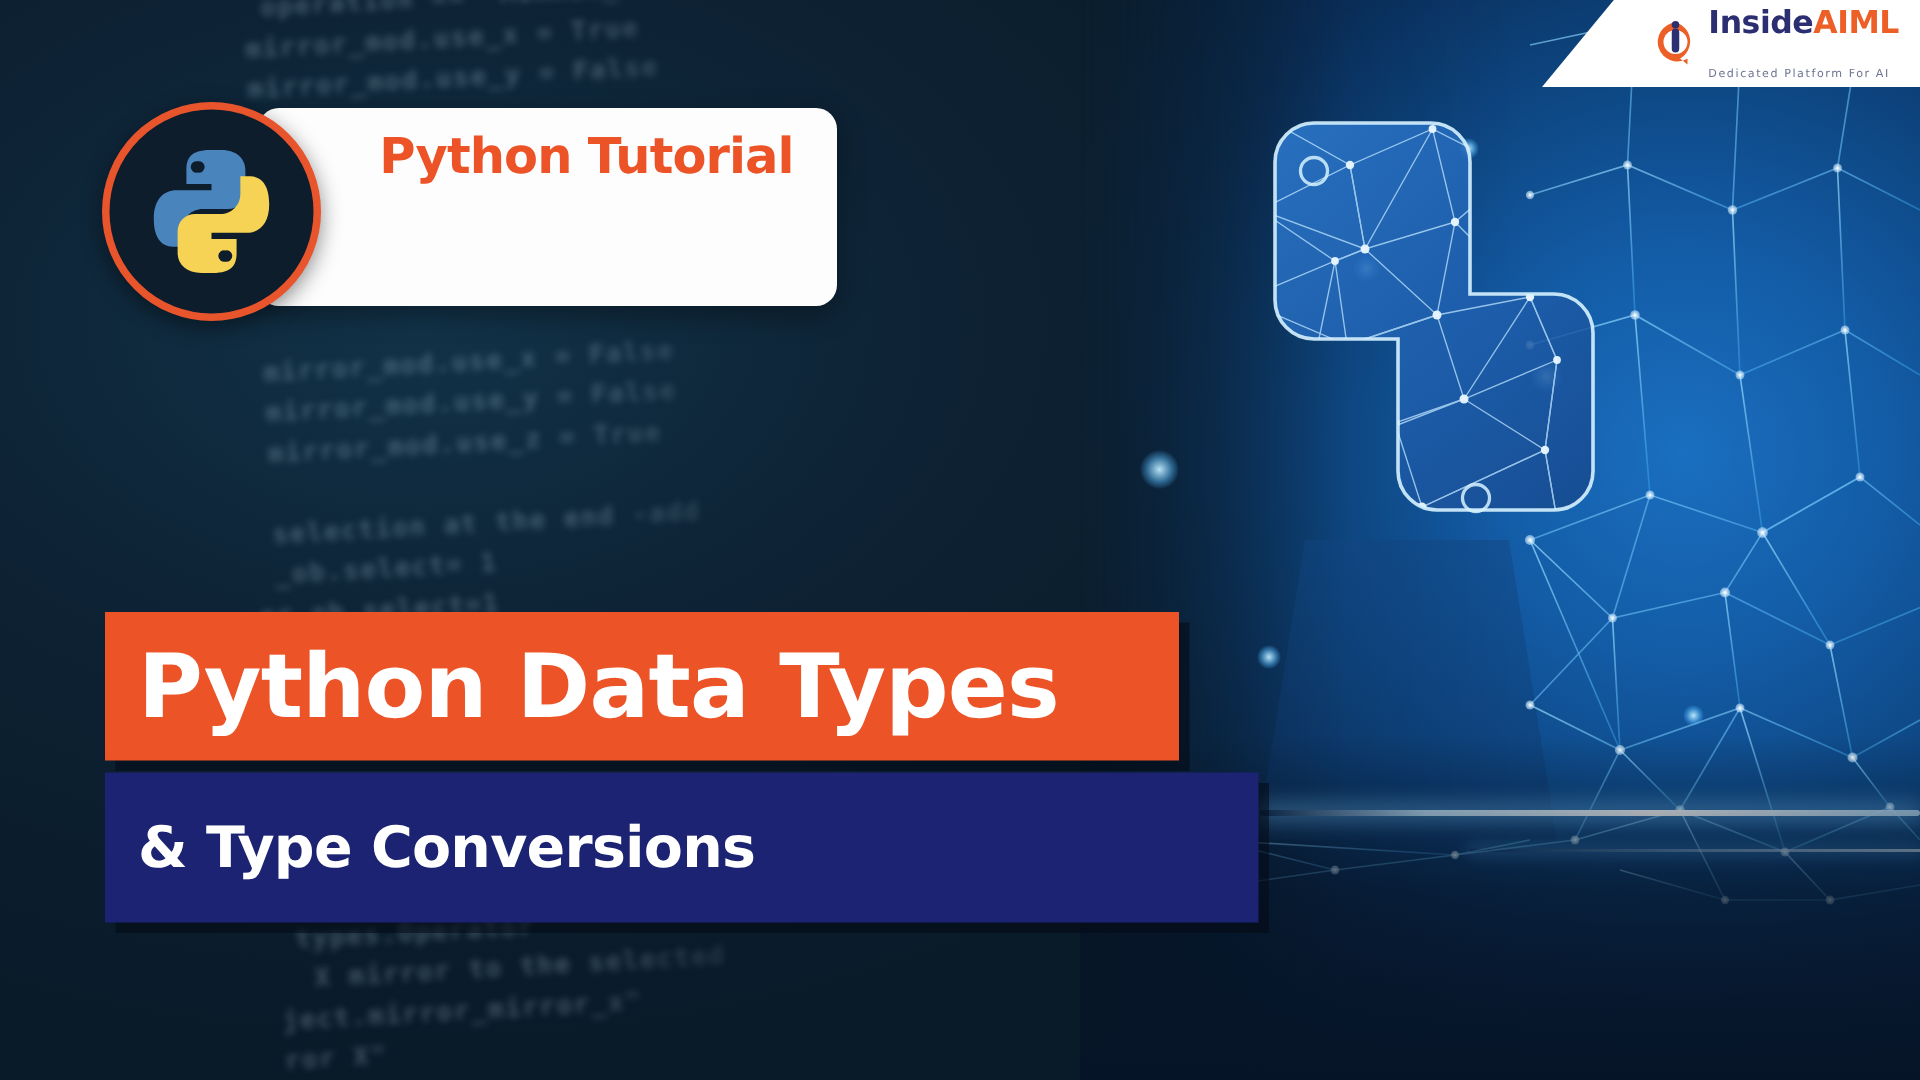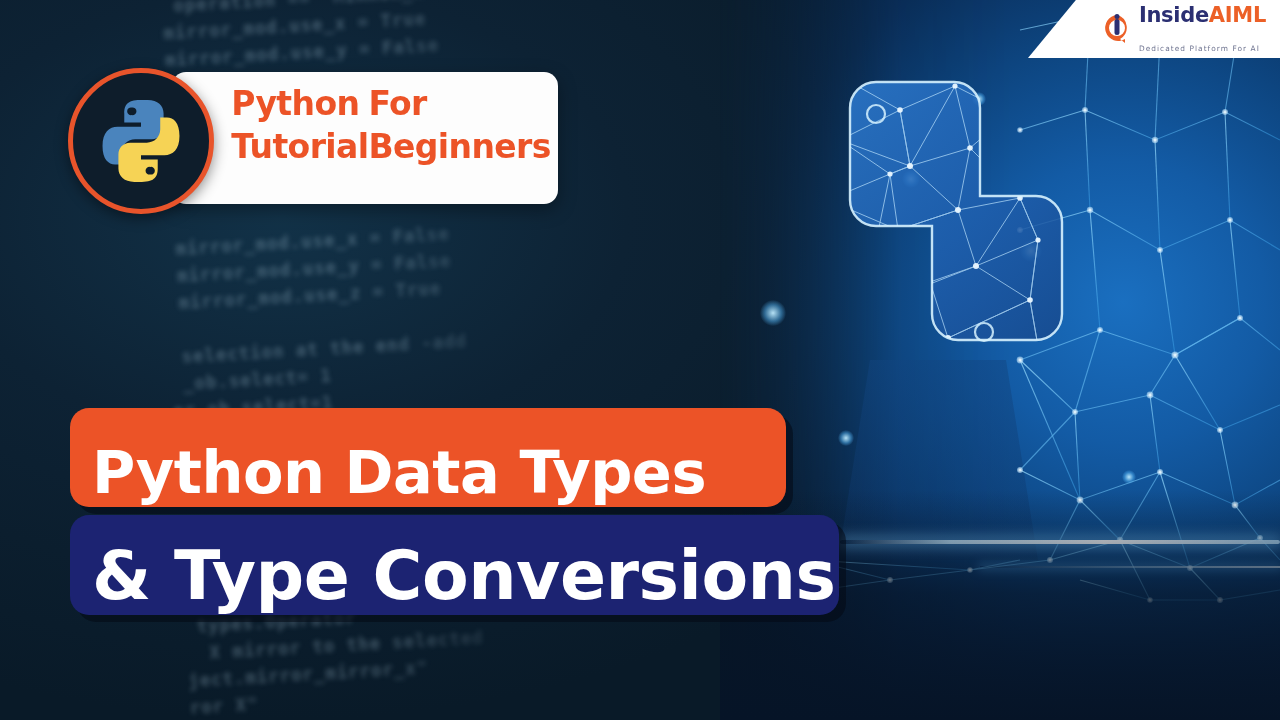--- a/index.html
+++ b/index.html
@@ -147,41 +147,40 @@
     background:#0e1d2b;
     border:5px solid #e8542b;
     box-shadow:0 4px 14px rgba(0,0,0,0.45);
     display:flex; align-items:center; justify-content:center;
   }
   .py-badge svg { width:92px; height:92px; }
 
   
   .bar {
     position:absolute;
-    display:flex; align-items:flex-end;
+    display:flex; align-items:center;
     font-family:"DejaVu Sans", sans-serif;
     font-weight:700;
     color:#ffffff;
     letter-spacing:-0.5px;
     box-shadow:7px 7px 0 rgba(3,10,20,0.55);
-    border-radius:19px;
   }
   .bar-orange {
     left:70px; top:408px;
     width:716px; height:99px;
     background:#ec5327;
     padding-left:22px;
     font-size:59px;
   }
   .bar-navy {
     left:70px; top:515px;
     width:769px; height:100px;
     background:#1c2372;
     padding-left:22px;
-    font-size:68px;
+    font-size:38px;
   }
 </style>
 </head>
 <body>
 
 <div class="stage">
 
   <div class="bg-left"></div>
 
   <div class="code-wrap">
@@ -420,21 +419,20 @@
           <span class="inside">Inside</span><span class="aiml">AIML</span>
         </div>
         <div class="brand-tag">Dedicated Platform For AI</div>
       </div>
     </div>
   </div>
 
   <div class="tut-card"></div>
   <div class="tut-text">
     <div>Python Tutorial</div>
-    <div>For Beginners</div>
   </div>
 
   <div class="py-badge">
     <svg viewBox="0 0 110 110">
       <path d="M54 6 C38 6 35 13 35 22 L35 33 L55 33 L55 38 L27 38 C17 38 9 45 9 61
                C9 77 16 83 24 83 L32 83 L32 69 C32 60 39 53 48 53 L68 53
                C76 53 82 47 82 39 L82 22 C82 13 75 6 63 6 Z
                M44 15 A4.6 4.6 0 1 1 44 24 A4.6 4.6 0 1 1 44 15 Z" fill="#4a84bd"></path>
       <path d="M56 104 C72 104 75 97 75 88 L75 77 L55 77 L55 72 L83 72
                C93 72 101 65 101 49 C101 33 94 27 86 27 L78 27 L78 41

